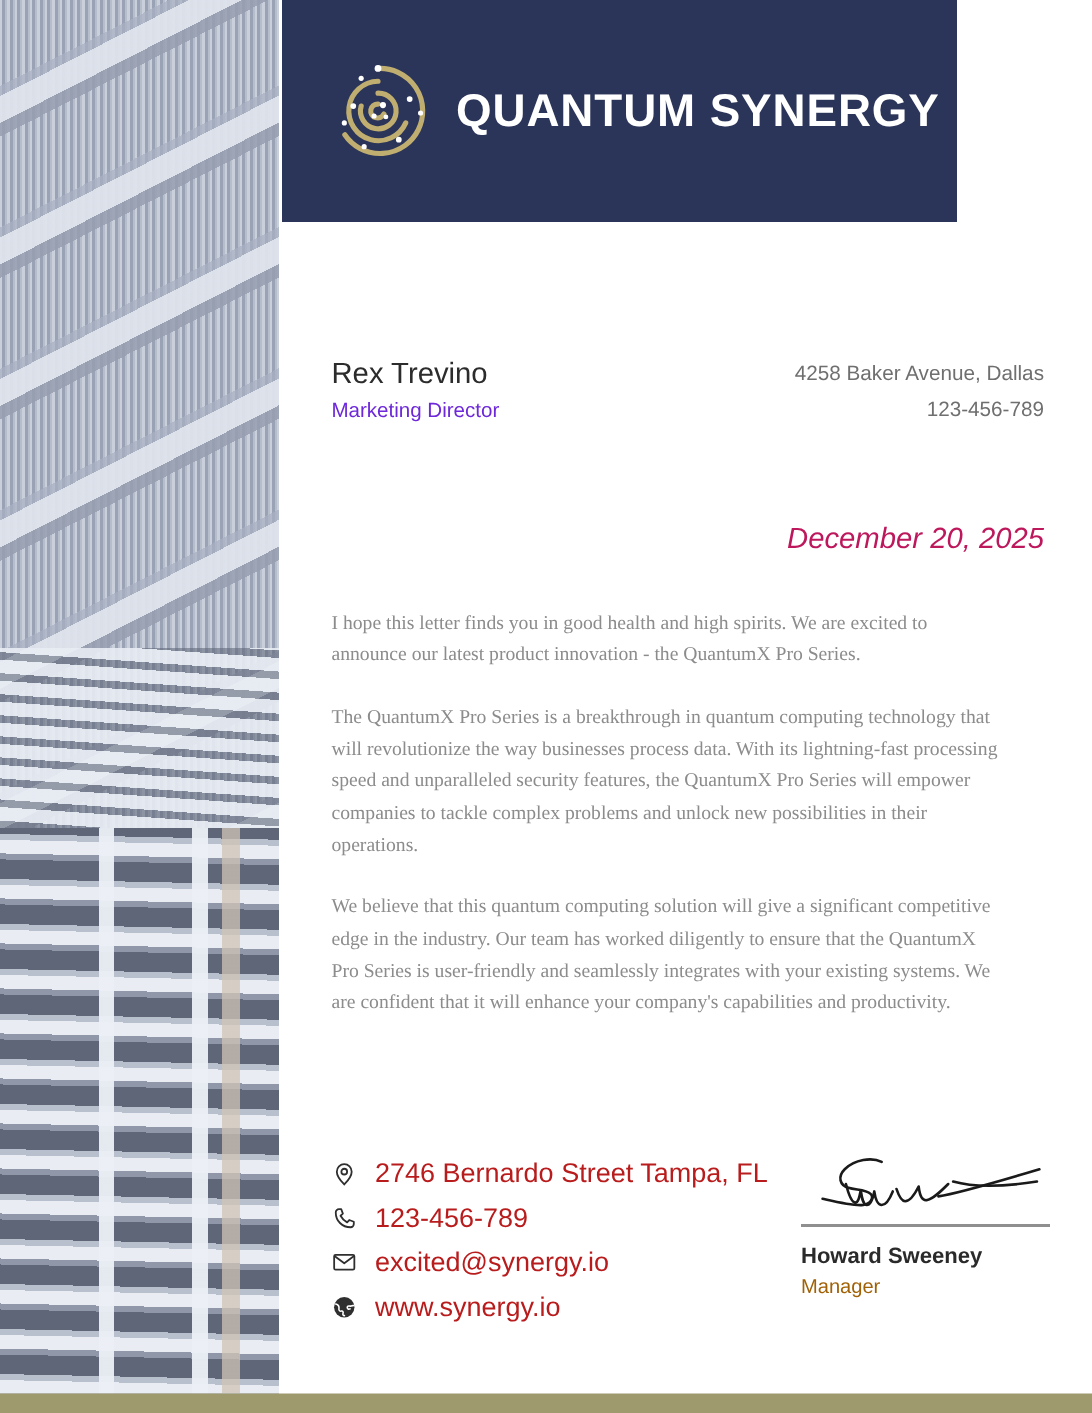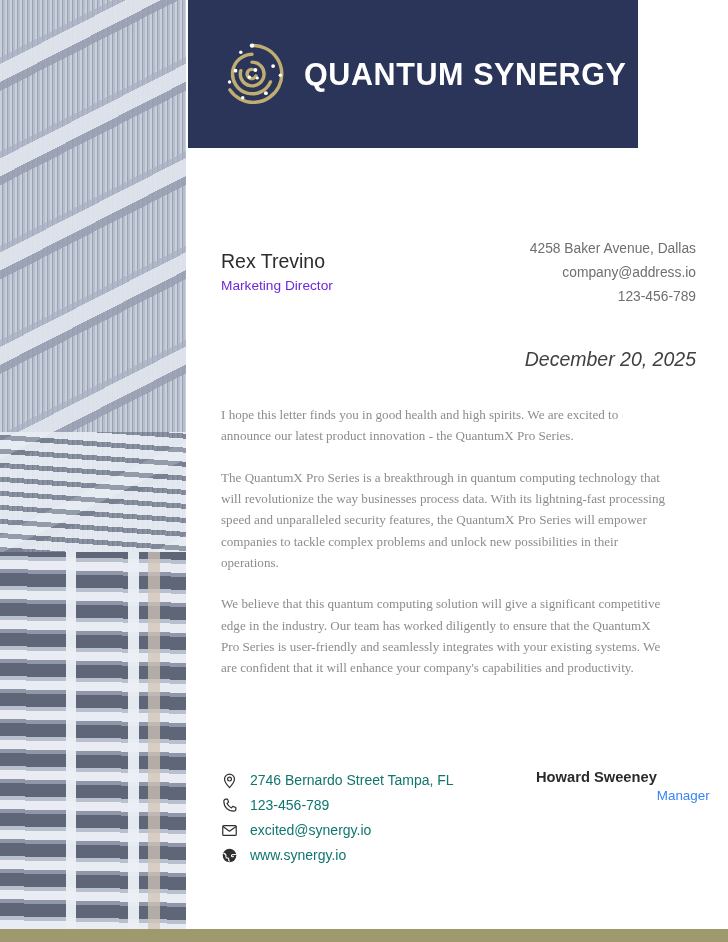--- a/index.html
+++ b/index.html
@@ -177,21 +177,21 @@
     color: #6f6f6f;
     font-size: 13.8px;
     line-height: 1.74;
     white-space: nowrap;
   }
 
   .date-line {
     position: absolute;
     right: 32px;
     top: 200px;
-    color: #404040;
+    color: #be185d;
     font-size: 19.5px;
     font-style: italic;
     white-space: nowrap;
   }
 
   .letter-body {
     position: absolute;
     left: 35px; top: 256px;
     width: 450px;
     font-family: Liberation Serif, serif;
@@ -226,30 +226,30 @@
     gap: 12px;
   }
   .contact-icon {
     width: 17px;
     height: 17px;
     flex: 0 0 auto;
     display: block;
     color: #2f2f2f;
   }
   .contact-text {
-    color: #0f766e;
-    font-size: 14px;
+    color: #b91c1c;
+    font-size: 18px;
     line-height: 1.2;
     white-space: nowrap;
   }
 
   .signature-block {
     width: 172px;
     display: flex;
-    flex-direction: row;
+    flex-direction: column;
     align-items: flex-start;
   }
   .signature-mark {
     width: 166px;
     height: 46px;
     display: block;
     margin-left: 2px;
   }
   .signature-rule {
     width: 166px;
@@ -258,24 +258,24 @@
     margin: 2px 0 11px 0;
   }
   .signer-name {
     color: #2a2a2a;
     font-size: 14.7px;
     font-weight: bold;
     line-height: 1.3;
     white-space: nowrap;
   }
   .signer-role {
-    color: #3b82f6;
+    color: #a16207;
     font-size: 13.4px;
     line-height: 1.45;
-    margin-top: 18px;
+    margin-top: 0;
     white-space: nowrap;
   }
 
   
   .bottom-bar {
     position: absolute;
     left: 0; bottom: 0;
     width: 728px;
     height: 13px;
     background: #9e9a6e;
@@ -320,21 +320,20 @@
 
   <div class="content">
 
     <div class="recipient-row">
       <div>
         <div class="recipient-name">Rex Trevino</div>
         <div class="recipient-title">Marketing Director</div>
       </div>
       <div class="company-info">
         <div class="company-line">4258 Baker Avenue, Dallas</div>
-        <div class="company-line">company@address.io</div>
         <div class="company-line">123-456-789</div>
       </div>
     </div>
 
     <div class="date-line">December 20, 2025</div>
 
     <div class="letter-body">
       <p>I hope this letter finds you in good health and high spirits. We are excited to announce our latest product innovation - the QuantumX Pro Series.</p>
       <p>The QuantumX Pro Series is a breakthrough in quantum computing technology that will revolutionize the way businesses process data. With its lightning-fast processing speed and unparalleled security features, the QuantumX Pro Series will empower companies to tackle complex problems and unlock new possibilities in their operations.</p>
       <p>We believe that this quantum computing solution will give a significant competitive edge in the industry. Our team has worked diligently to ensure that the QuantumX Pro Series is user-friendly and seamlessly integrates with your existing systems. We are confident that it will enhance your company's capabilities and productivity.</p>

